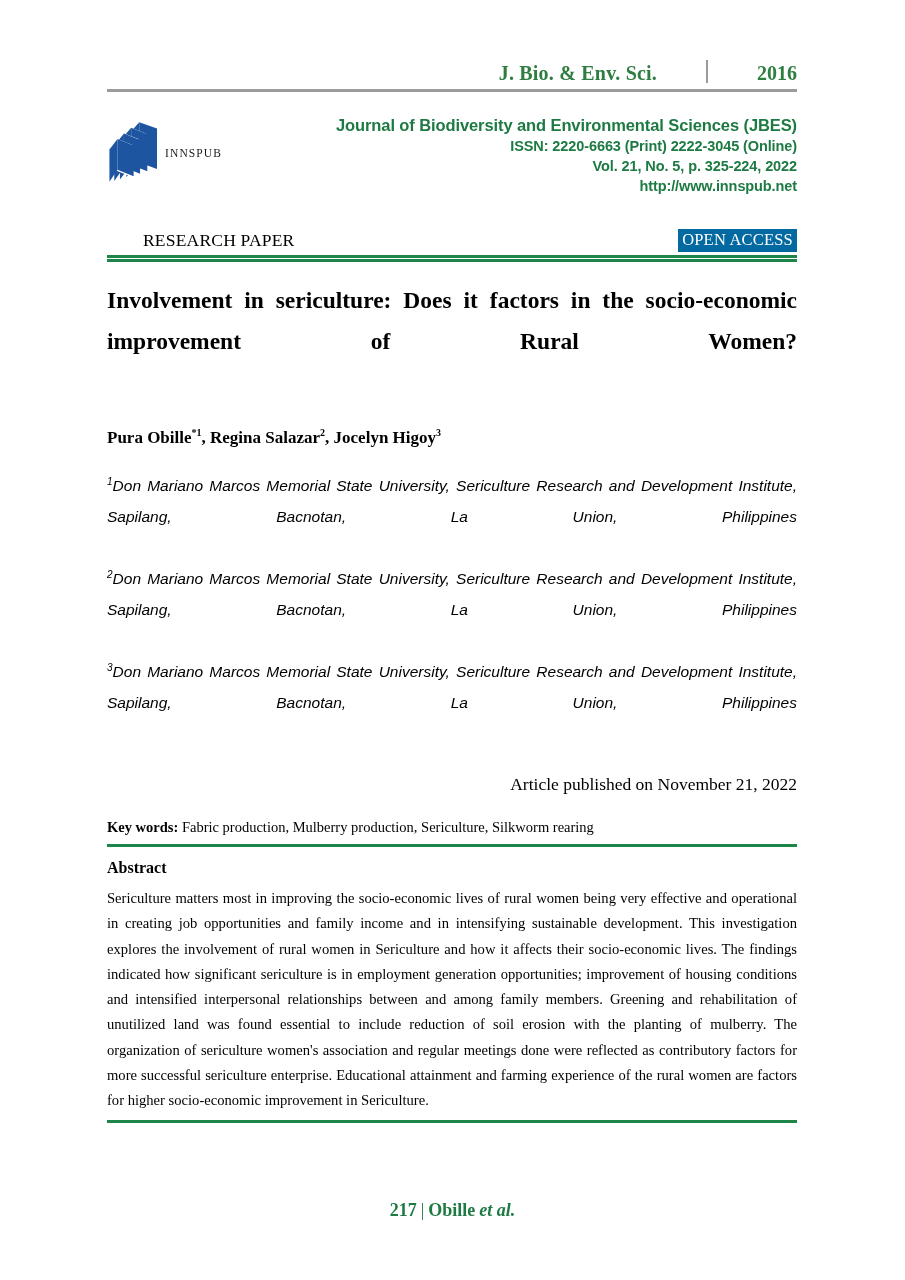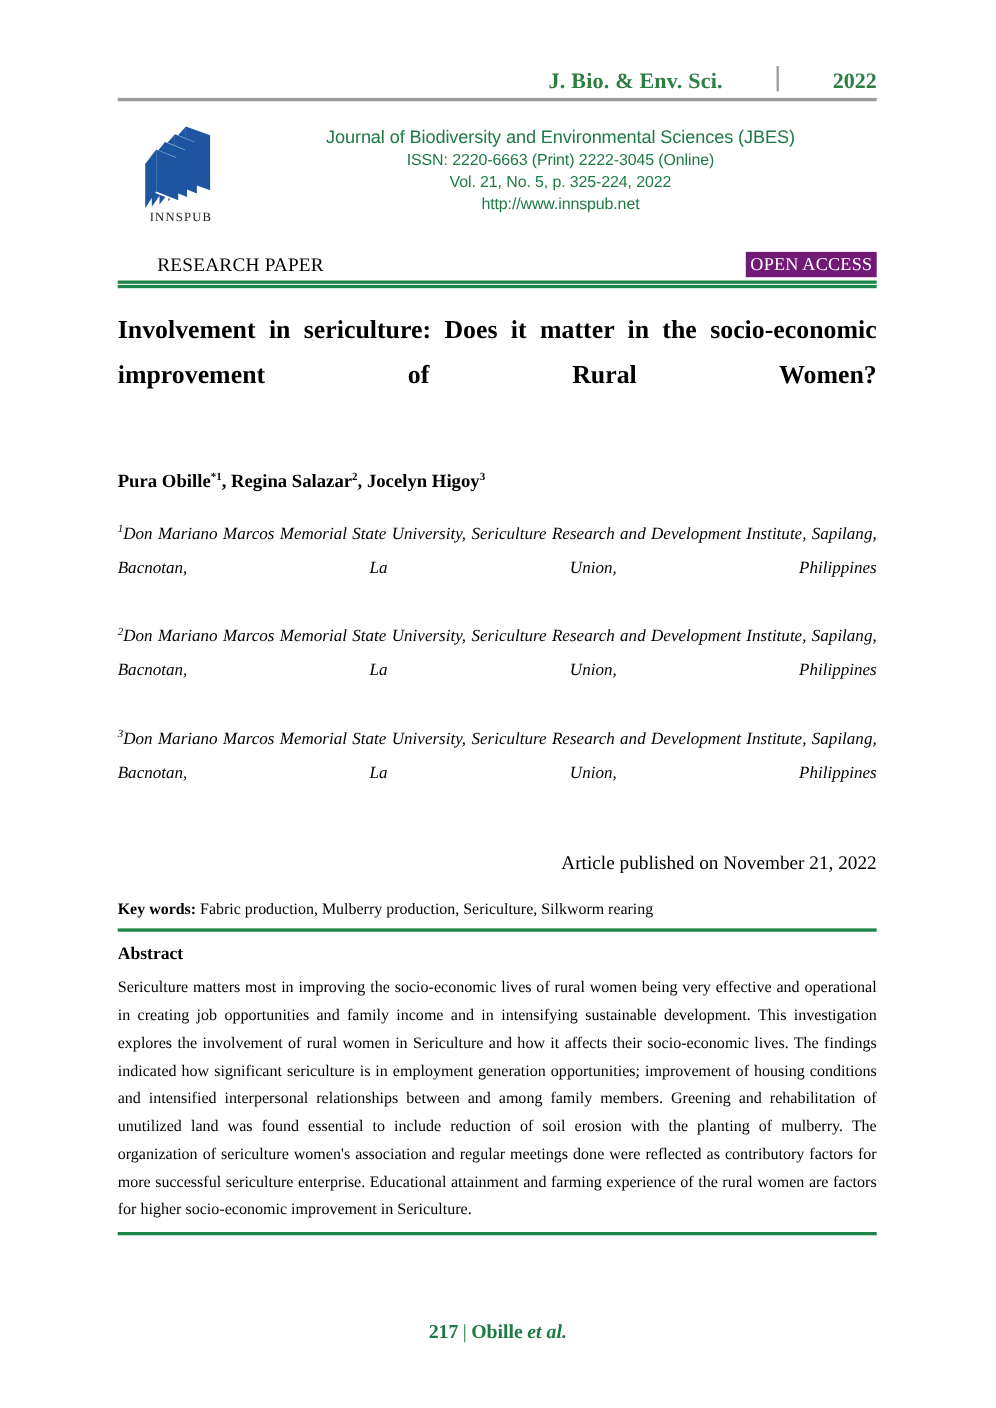--- a/index.html
+++ b/index.html
@@ -71,43 +71,42 @@
   .masthead {
     display: flex;
     align-items: flex-start;
     margin-top: 17px;
     height: 110px;
   }
   .logo-block {
     width: 115px;
     flex: 0 0 115px;
     display: flex;
-    flex-direction: column;
     align-items: center;
     padding-top: 4px;
   }
   .logo-mark {
     width: 72px;
     height: 78px;
     display: block;
   }
   .logo-word {
     font-family: "Liberation Serif", serif;
     font-size: 11.5px;
     letter-spacing: 1.1px;
     color: #1a1a1a;
     margin-top: 1px;
   }
   .masthead-text {
     flex: 1;
-    text-align: center;
+    text-align: right;
     padding-top: 6px;
     color: #1d7a43;
     font-family: "Liberation Sans", sans-serif;
-    font-weight: normal;
+    font-weight: bold;
   }
   .mast-title {
     font-size: 16.5px;
     line-height: 21px;
     letter-spacing: -0.1px;
   }
   .mast-line {
     font-size: 14.5px;
     line-height: 20px;
     letter-spacing: -0.1px;
@@ -122,21 +121,21 @@
     height: 24px;
     margin-left: 36px;
   }
   .paperbar-label {
     font-family: "Liberation Serif", serif;
     font-size: 17.5px;
     letter-spacing: 0.2px;
     color: #000;
   }
   .openaccess {
-    background: #701a75;
+    background: #0369a1;
     color: #ffffff;
     font-family: "Liberation Serif", serif;
     font-size: 16.5px;
     letter-spacing: 0.2px;
     padding: 1px 4px 2px 4px;
     line-height: 20px;
   }
   .rule-green-double {
     margin-top: 3px;
     width: 100%;
@@ -175,21 +174,21 @@
     font-size: 10px;
     vertical-align: super;
     line-height: 0;
   }
 
   
   .affiliations {
     margin-top: 21px;
   }
   .affil {
-    font-family: Liberation Serif, serif;
+    font-family: Liberation Sans, sans-serif;
     font-style: italic;
     font-size: 15.5px;
     line-height: 31px;
     text-align: justify;
     text-justify: inter-word;
     color: #000;
   }
   .affil::after {
     content: "";
     display: inline-block;
@@ -286,21 +285,21 @@
 </style>
 </head>
 <body>
 
 <div class="page">
   <div class="content">
 
     <div class="runhead">
       <span class="runhead-journal">J. Bio. &amp; Env. Sci.</span>
       <span class="runhead-divider"></span>
-      <span class="runhead-year">2022</span>
+      <span class="runhead-year">2016</span>
     </div>
     <div class="rule-gray"></div>
 
     <div class="masthead">
       <div class="logo-block">
         <svg class="logo-mark" viewBox="0 0 72 78">
           <polygon points="40,2 62,10 62,60 40,52" fill="#1d55a0"></polygon>
           <polygon points="40,2 40,52 24,70 24,20" fill="#1d55a0"></polygon>
           <polygon points="28,8 48,16 48,64 28,56" fill="#ffffff"></polygon>
           <polygon points="28,8 28,56 14,74 14,24" fill="#ffffff"></polygon>
@@ -324,21 +323,21 @@
         <div class="mast-line">http://www.innspub.net</div>
       </div>
     </div>
 
     <div class="paperbar">
       <span class="paperbar-label">RESEARCH PAPER</span>
       <span class="openaccess">OPEN ACCESS</span>
     </div>
     <div class="rule-green-double"></div>
 
-    <div class="title">Involvement in sericulture: Does it matter in the socio-economic improvement of Rural Women?</div>
+    <div class="title">Involvement in sericulture: Does it factors in the socio-economic improvement of Rural Women?</div>
 
     <div class="authors">
       <span><span>Pura Obille</span><sup>*1</sup></span><span>, </span><span><span>Regina Salazar</span><sup>2</sup></span><span>, </span><span><span>Jocelyn Higoy</span><sup>3</sup></span>
     </div>
 
     <div class="affiliations">
       <div class="affil"><sup>1</sup><span>Don Mariano Marcos Memorial State University, Sericulture Research and Development Institute, Sapilang, Bacnotan, La Union, Philippines</span></div>
       <div class="affil"><sup>2</sup><span>Don Mariano Marcos Memorial State University, Sericulture Research and Development Institute, Sapilang, Bacnotan, La Union, Philippines</span></div>
       <div class="affil"><sup>3</sup><span>Don Mariano Marcos Memorial State University, Sericulture Research and Development Institute, Sapilang, Bacnotan, La Union, Philippines</span></div>
     </div>

